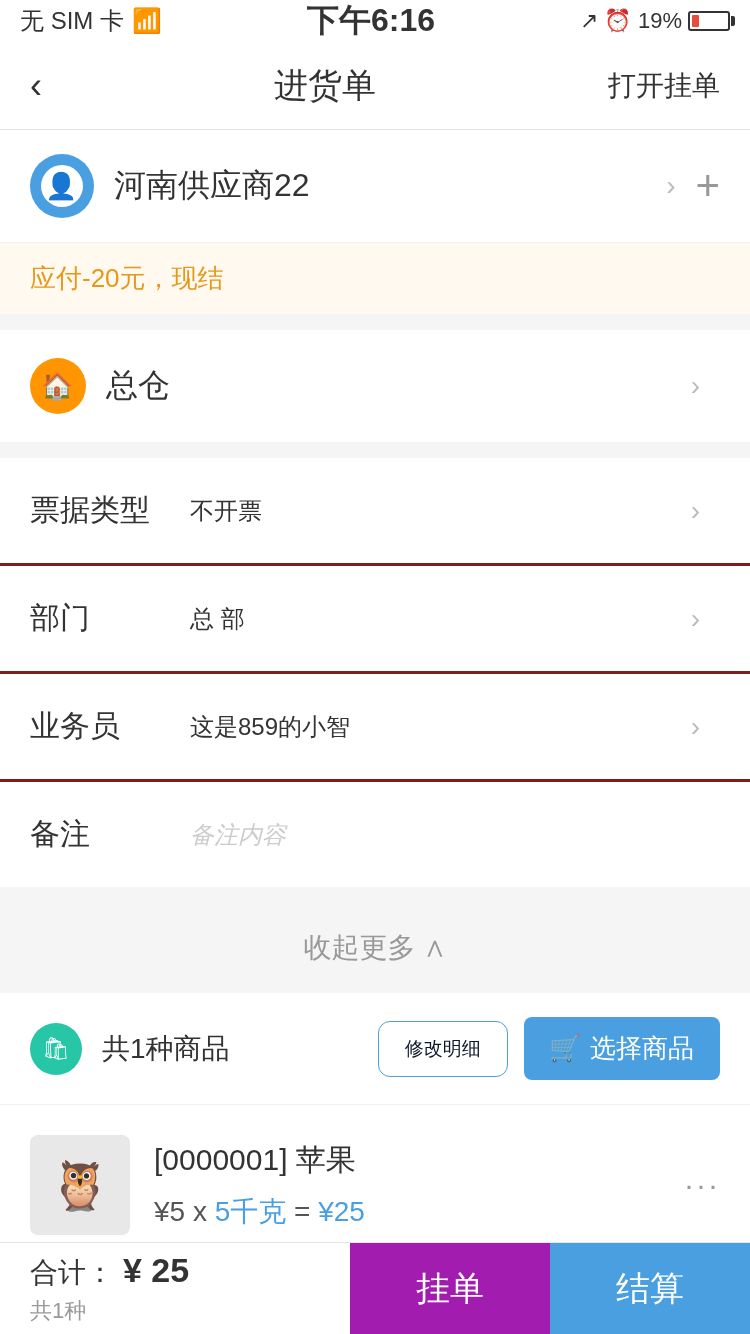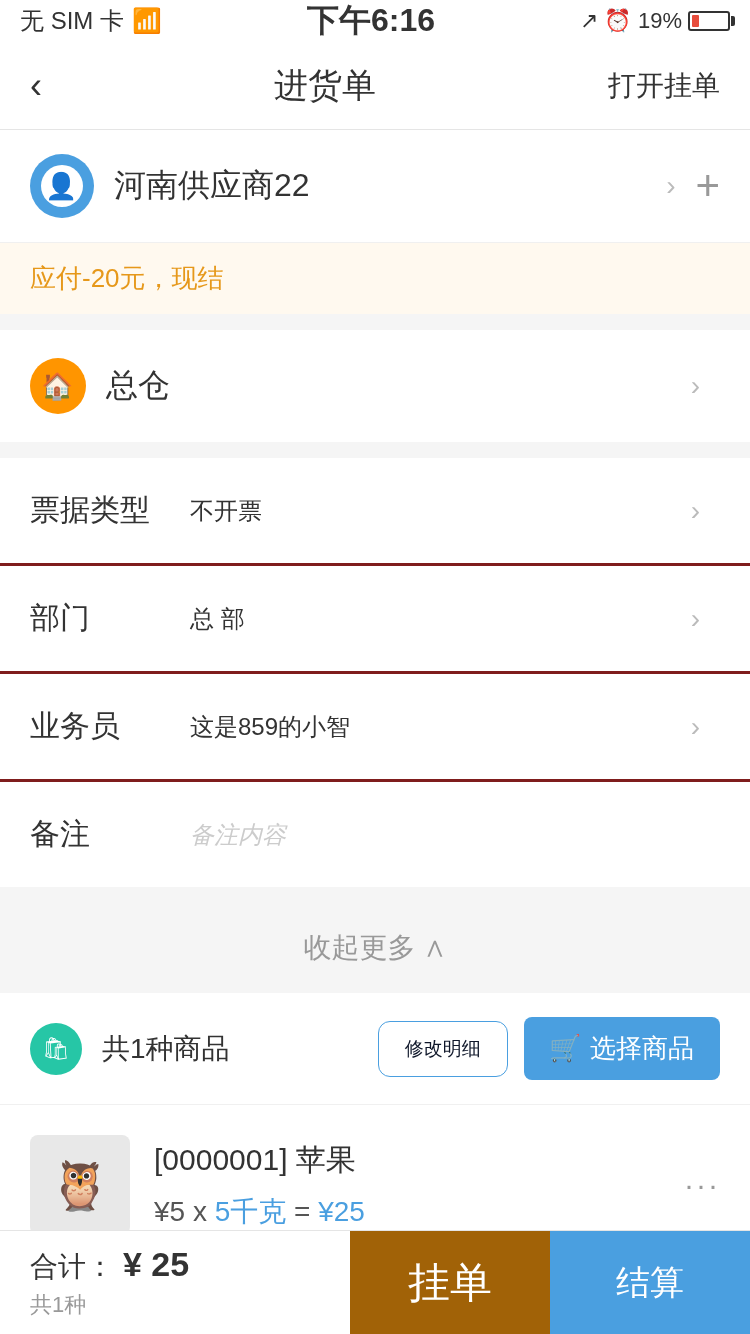--- a/index.html
+++ b/index.html
@@ -293,21 +293,21 @@
       color: #999;
       letter-spacing: 2px;
     }
 
     
     .bottom-bar {
       position: fixed;
       bottom: 0;
       left: 0;
       width: 750px;
-      height: 104px;
+      height: 92px;
       display: flex;
       align-items: stretch;
       background: #fff;
       border-top: 1px solid #e5e5e5;
     }
     .bottom-total {
       flex: 1;
       display: flex;
       flex-direction: column;
       justify-content: center;
@@ -319,23 +319,23 @@
     }
     .total-amount span.label { font-size: 28px; }
     .total-amount span.value { font-size: 34px; font-weight: 600; }
     .total-sub {
       font-size: 22px;
       color: #999;
       margin-top: 4px;
     }
     .btn-suspend {
       width: 200px;
-      background: #a16207;
+      background: #a21caf;
       color: #fff;
-      font-size: 42px;
+      font-size: 34px;
       border: none;
       display: flex;
       align-items: center;
       justify-content: center;
     }
     .btn-checkout {
       width: 200px;
       background: #4a9fe0;
       color: #fff;
       font-size: 34px;

